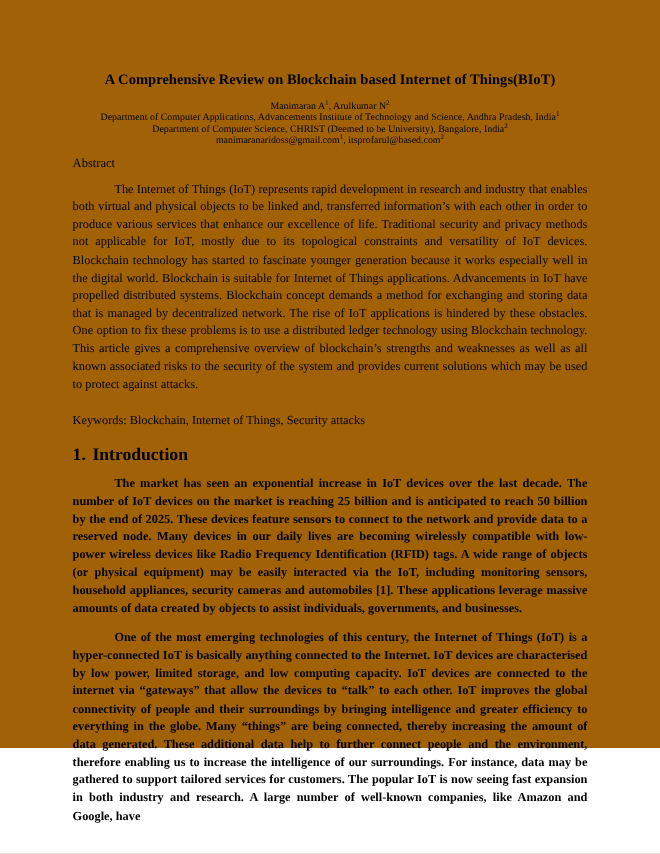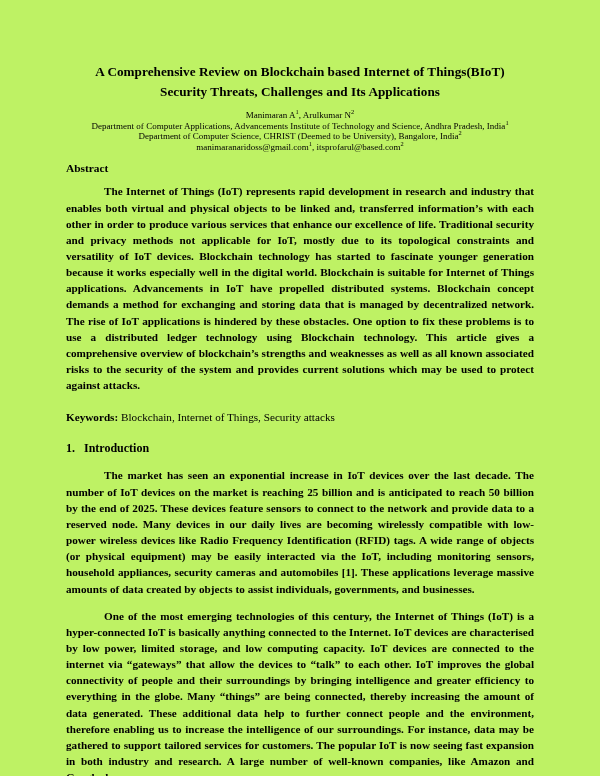--- a/index.html
+++ b/index.html
@@ -11,22 +11,22 @@
     width: 600px;
     height: 776px;
     overflow: hidden;
     font-family: "Liberation Serif", "DejaVu Serif", serif;
     color: #000000;
     -webkit-font-smoothing: antialiased;
   }
   .page {
     position: relative;
     width: 600px;
-    height: 776px;
-    background: #bef264;
+    height: 680px;
+    background: #a16207;
     box-sizing: border-box;
     padding: 62px 66px 0 66px;
   }
   .title-block {
     text-align: center;
     margin: 0 0 9px 0;
   }
   .title-line {
     font-size: 13.2px;
     font-weight: bold;
@@ -45,26 +45,26 @@
   .auth-line.wide {
     letter-spacing: 0.02px;
   }
   sup {
     font-size: 6.4px;
     vertical-align: super;
     line-height: 0;
   }
   .section-heading {
     font-size: 11.4px;
-    font-weight: bold;
+    font-weight: normal;
     margin: 9px 0 4px 0;
     line-height: 15px;
   }
   .numbered-heading {
-    font-size: 12px;
+    font-size: 16px;
     font-weight: bold;
     margin: 16px 0 0 0;
     line-height: 15px;
   }
   .numbered-heading .num {
     display: inline-block;
     min-width: 18px;
   }
   p.body-par {
     font-size: 11.2px;
@@ -80,35 +80,33 @@
     font-weight: bold;
   }
   p.keywords {
     font-size: 11.2px;
     line-height: 16px;
     margin: 16px 0 0 0;
     text-indent: 0;
     text-align: left;
   }
   p.keywords .kw-label {
-    font-weight: bold;
+    font-weight: normal;
   }
   .abstract-first {
     margin-top: 9px;
-    font-weight: bold;
   }
 </style>
 </head>
 <body>
 
 <div class="page">
 
   <div class="title-block">
     <div class="title-line">A Comprehensive Review on Blockchain based Internet of Things(BIoT)</div>
-    <div class="title-line">Security Threats, Challenges and Its Applications</div>
   </div>
 
   <div class="authors-block">
     <span class="auth-line"><span>Manimaran A</span><sup>1</sup><span>, Arulkumar N</span><sup>2</sup></span>
     <span class="auth-line wide"><span>Department of Computer Applications, Advancements Institute of Technology and Science, Andhra Pradesh, India</span><sup>1</sup></span>
     <span class="auth-line"><span>Department of Computer Science, CHRIST (Deemed to be University), Bangalore, India</span><sup>2</sup></span>
     <span class="auth-line"><span>manimaranaridoss@gmail.com</span><sup>1</sup><span>, </span><span>itsprofarul@based.com</span><sup>2</sup></span>
   </div>
 
   <div class="section-heading">Abstract</div>

